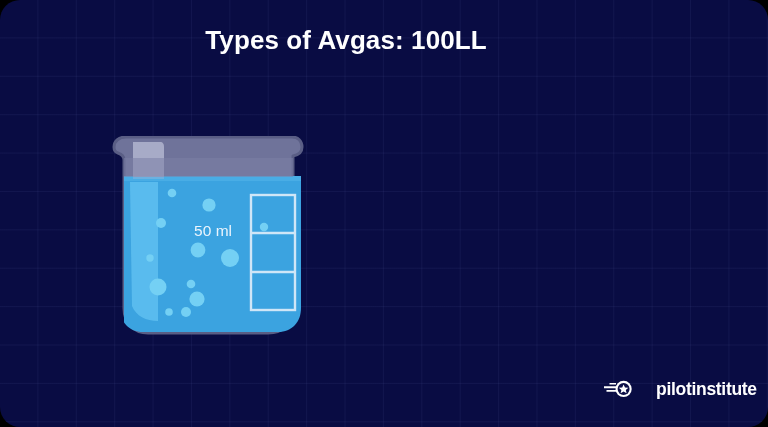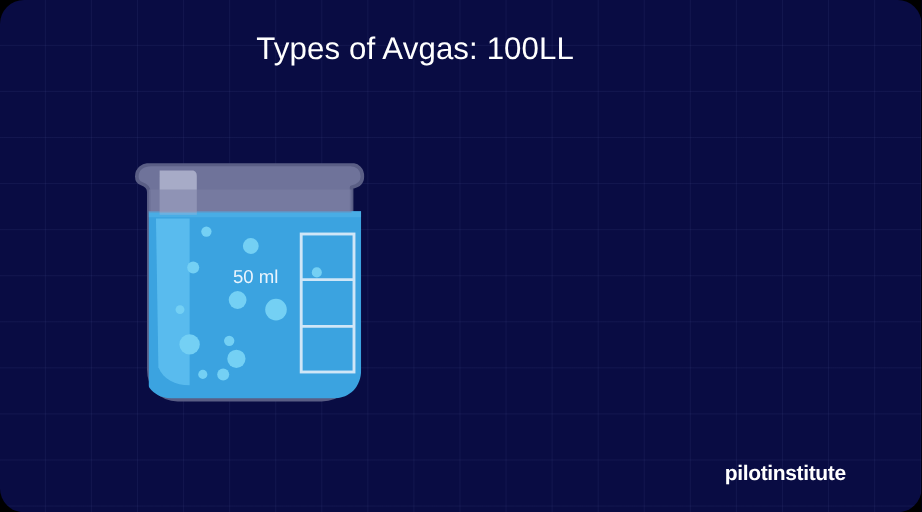--- a/index.html
+++ b/index.html
@@ -31,21 +31,21 @@
 
   
   #title {
     position: absolute;
     top: 22px;
     left: 0;
     width: 692px;
     text-align: center;
     color: #ffffff;
     font-size: 26px;
-    font-weight: normal;
+    font-weight: bold;
     letter-spacing: 0.1px;
     line-height: 36px;
   }
 
   
   #bodytext {
     position: absolute;
     left: 377px;
     top: 180px;
     width: 290px;
@@ -66,22 +66,21 @@
   #beaker svg { display: block; }
 
   
   #logo {
     position: absolute;
     left: 604px;
     top: 376px;
     height: 26px;
     display: flex;
     align-items: center;
-    gap: 8px;
-    flex-direction: column;
+    gap: 22px;
   }
   #logo-mark { display: block; }
   #logo-text {
     color: #ffffff;
     font-size: 17.5px;
     font-weight: bold;
     letter-spacing: -0.3px;
     line-height: 20px;
   }
 </style>

